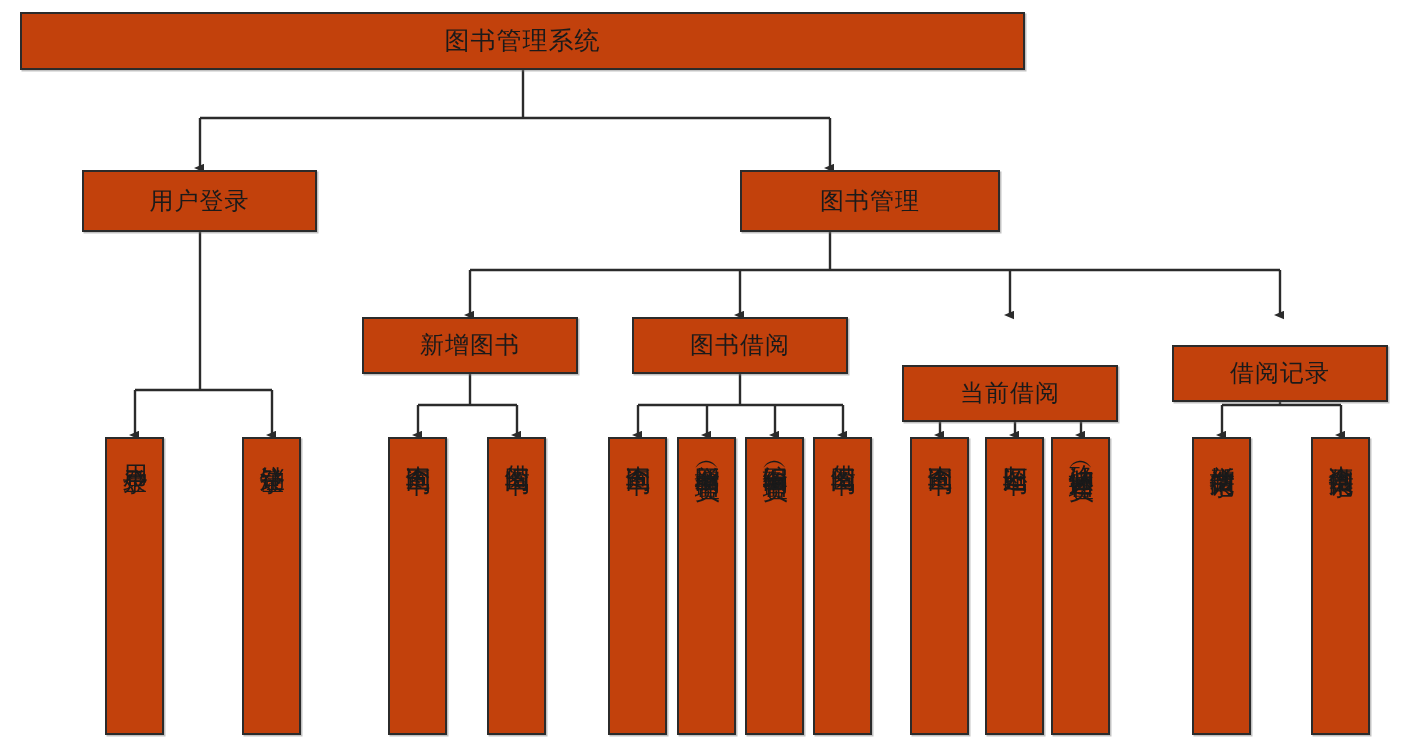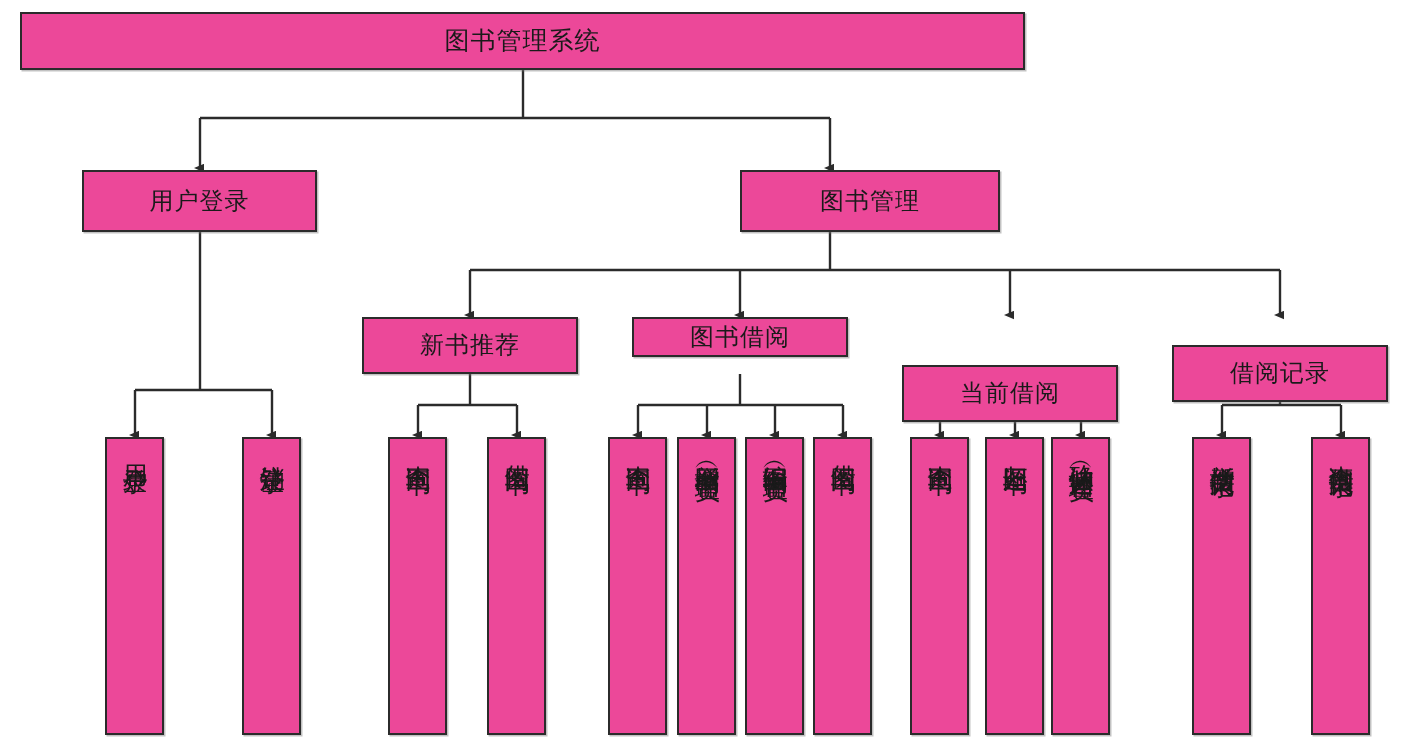--- a/index.html
+++ b/index.html
@@ -23,21 +23,21 @@
     left: 0;
     top: 0;
     width: 1405px;
     height: 747px;
     pointer-events: none;
   }
   .node {
     position: absolute;
     box-sizing: border-box;
     border: 2px solid #2b2b2b;
-    background: #ec4899;
+    background: #c2410c;
     display: flex;
     align-items: center;
     justify-content: center;
     color: #1a1a1a;
     box-shadow: 1.5px 1.5px 0 rgba(120,120,120,0.45);
   }
   .node .label {
     display: block;
     text-align: center;
     line-height: 1.18;
@@ -123,23 +123,23 @@
       <div class="node h root" style="left: 20px; top: 12px; width: 1005px; height: 58px;">
         <span class="label">图书管理系统</span>
       </div>
       <div class="node h" style="left: 82px; top: 170px; width: 235px; height: 62px;">
         <span class="label">用户登录</span>
       </div>
       <div class="node h" style="left: 712px; top: 170px; width: 260px; height: 62px; margin-left: 28px;">
         <span class="label">图书管理</span>
       </div>
       <div class="node h" style="left: 362px; top: 317px; width: 216px; height: 57px;">
-        <span class="label">新书推荐</span>
+        <span class="label">新增图书</span>
       </div>
-      <div class="node h" style="left: 632px; top: 317px; width: 216px; height: 40px;">
+      <div class="node h" style="left: 632px; top: 317px; width: 216px; height: 57px;">
         <span class="label">图书借阅</span>
       </div>
       <div class="node h" style="left: 902px; top: 317px; width: 216px; height: 57px; margin-top: 48px;">
         <span class="label">当前借阅</span>
       </div>
       <div class="node h" style="left: 1172px; top: 317px; width: 216px; height: 57px; margin-top: 28px;">
         <span class="label">借阅记录</span>
       </div>
       <div class="node v" style="left: 105px; top: 437px; width: 59px; height: 298px;">
         <span class="label">用户登录</span>

